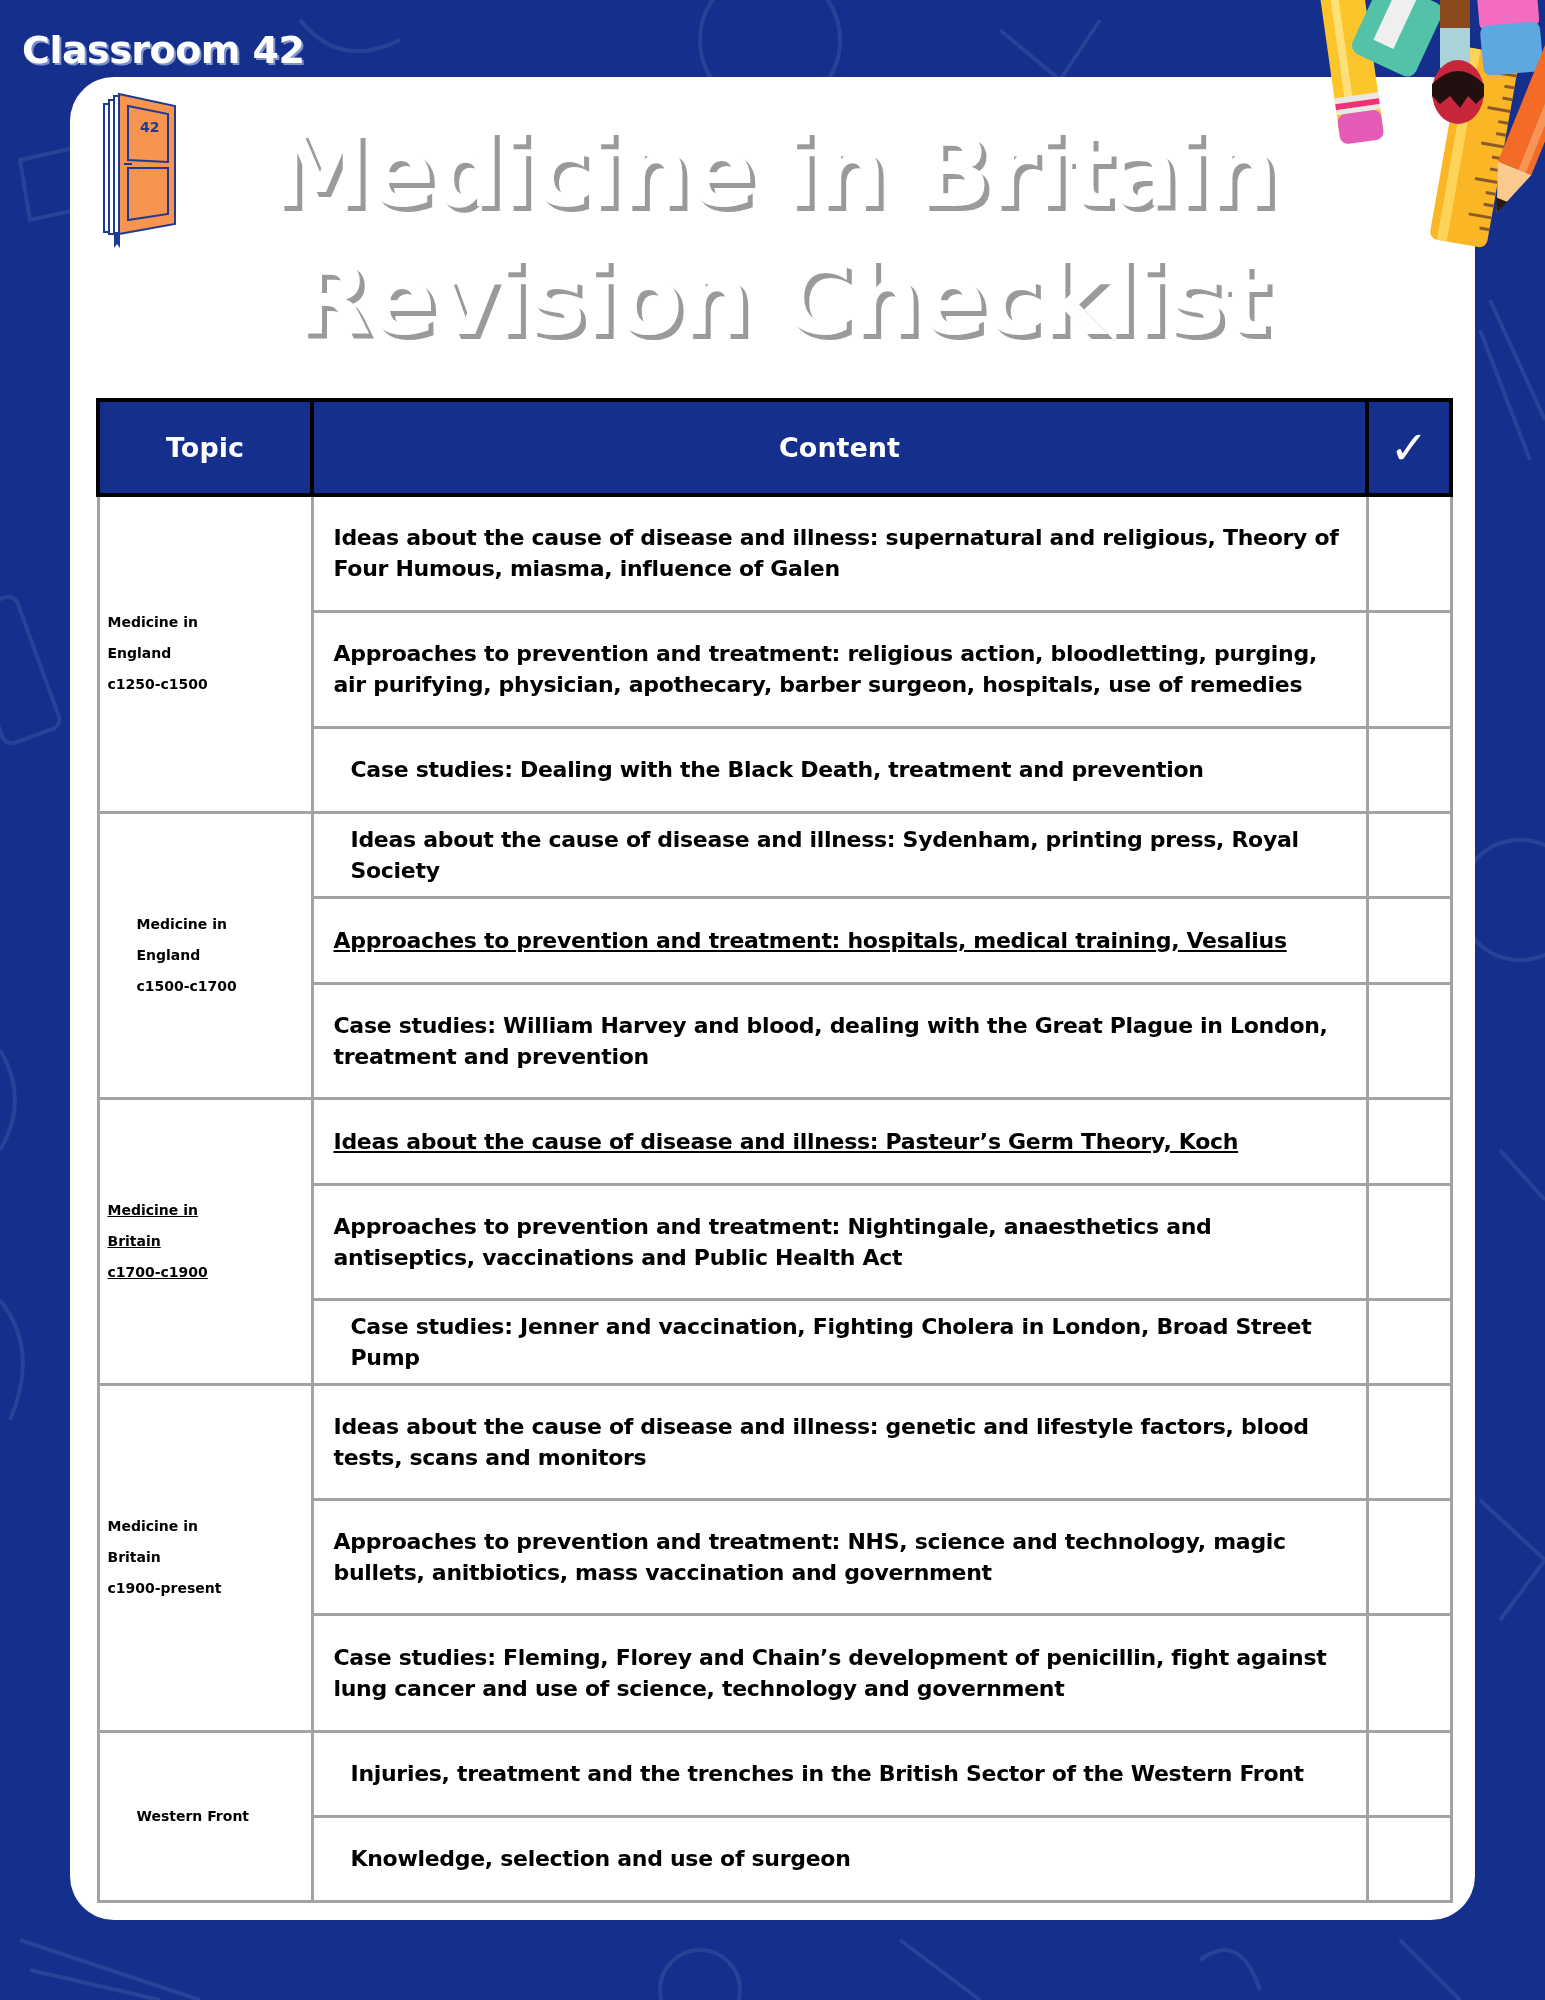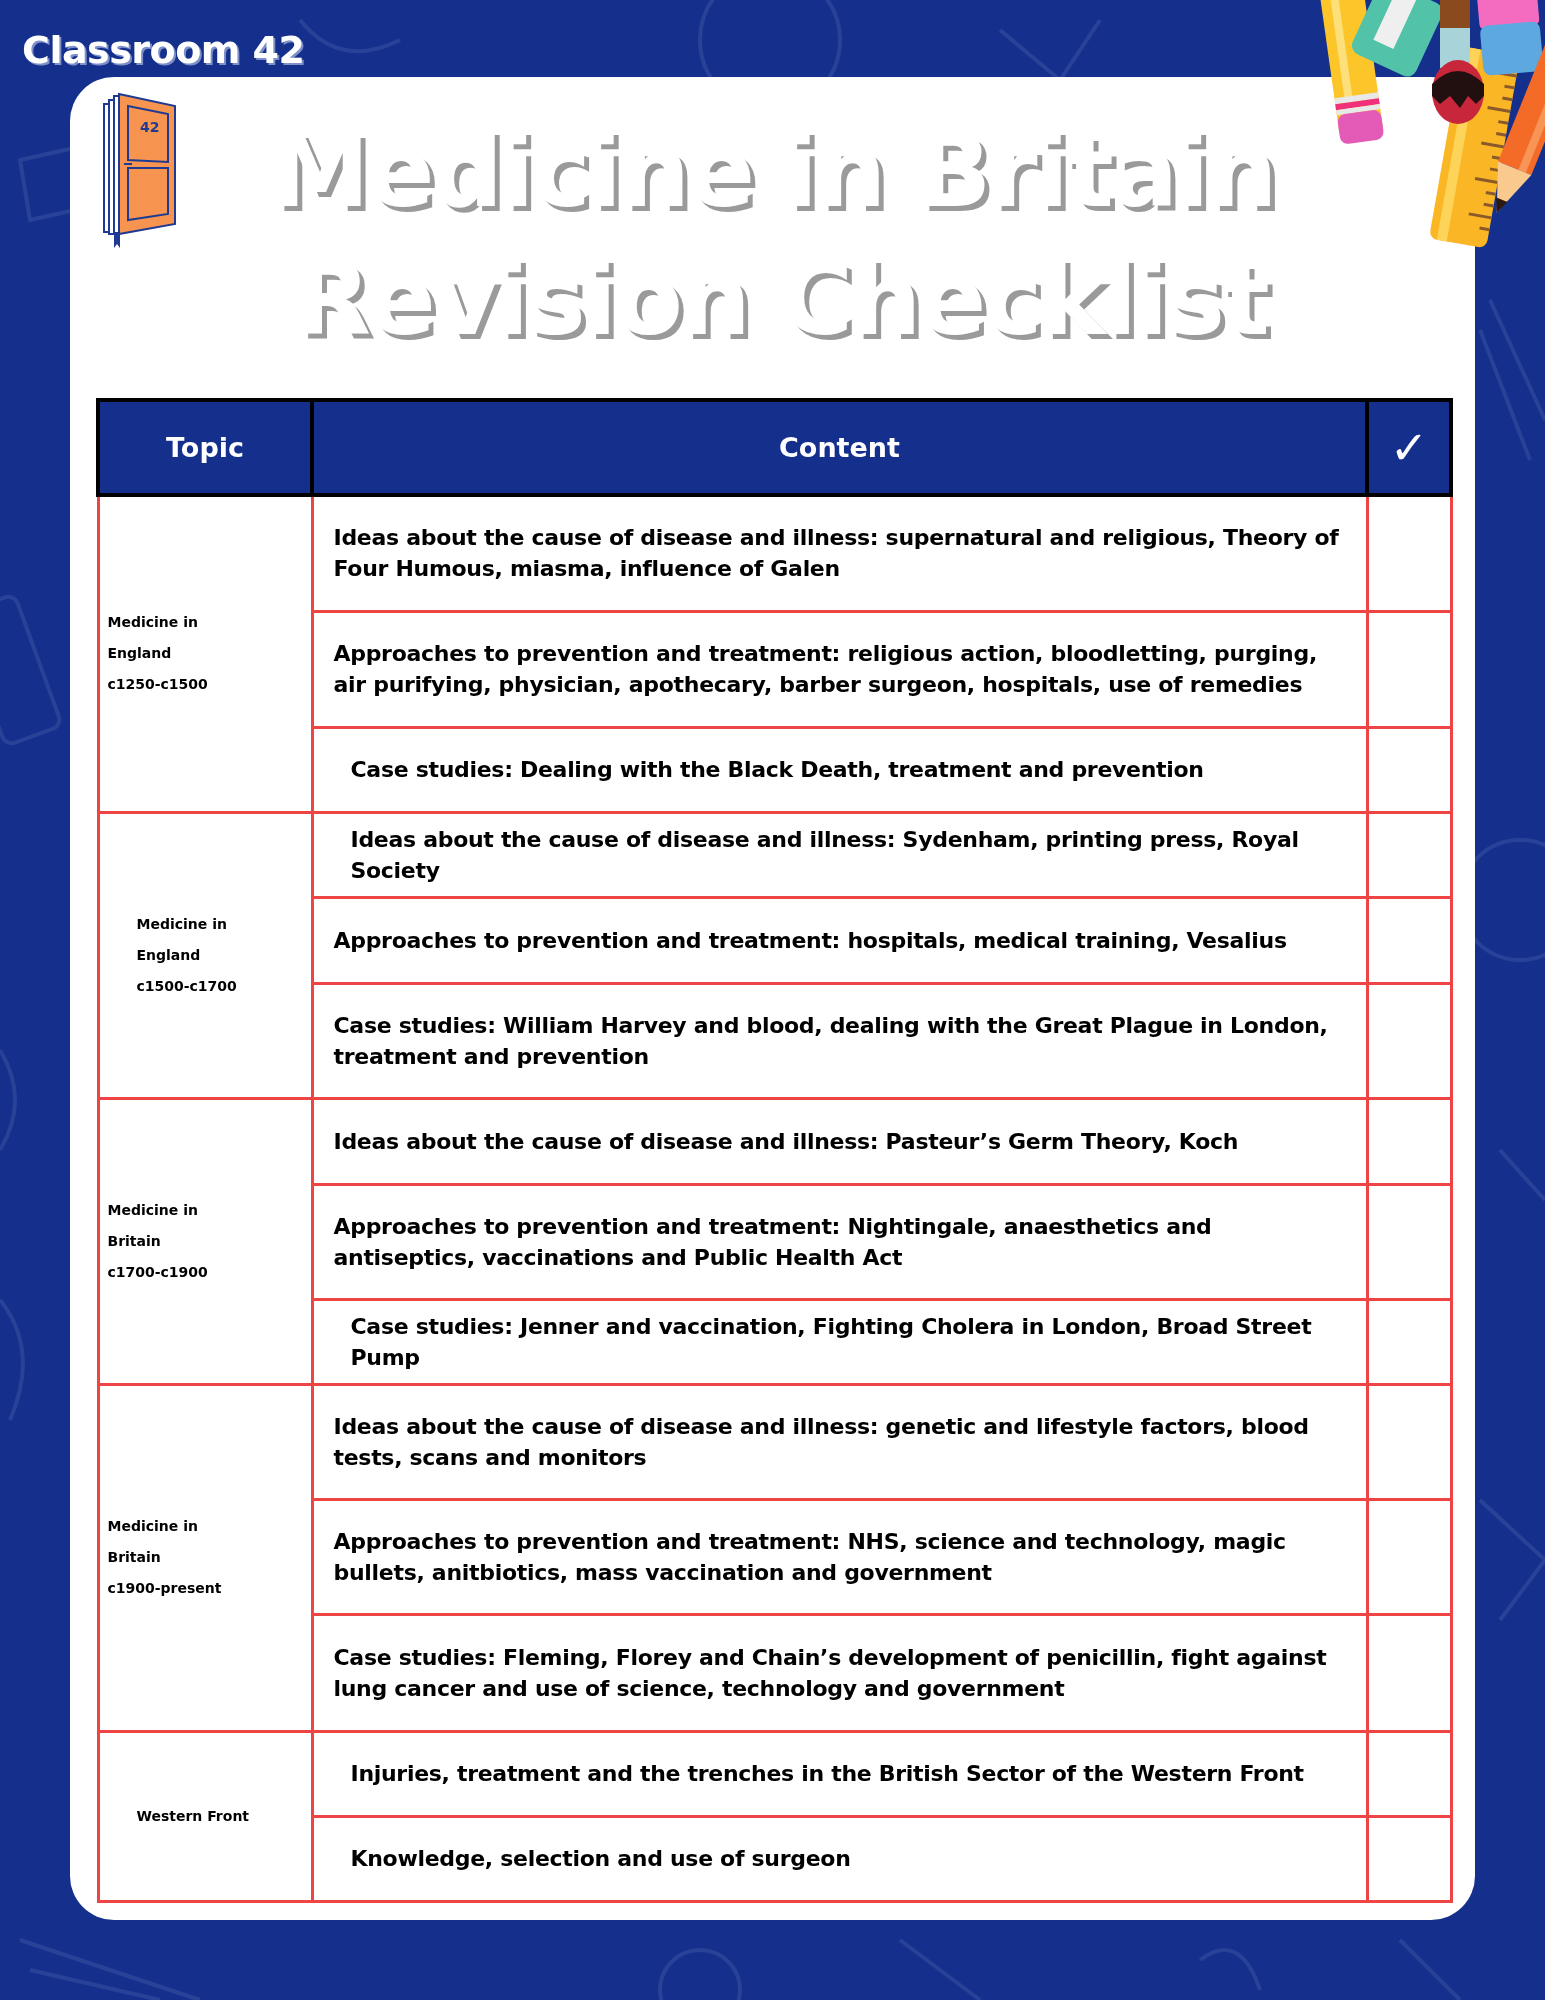--- a/index.html
+++ b/index.html
@@ -39,34 +39,34 @@
   table.checklist col.c-topic { width: 214px; }
   table.checklist col.c-content { width: 1055px; }
   table.checklist col.c-check { width: 84px; }
   table.checklist th {
     background: #15308c; color: #ffffff; height: 95px;
     border: 4px solid #000; font-size: 27px; font-weight: bold;
     text-align: center; vertical-align: middle;
   }
   table.checklist th.check-h { font-size: 46px; }
   table.checklist td {
-    border: 3px solid #ef4444; color: #000; vertical-align: middle;
+    border: 3px solid #a3a3a3; color: #000; vertical-align: middle;
   }
   td.topic-cell {
     text-align: left; font-size: 14px; font-weight: bold; line-height: 31px;
     padding: 0 8px;
   }
   td.content-cell {
     font-size: 22px; font-weight: bold; line-height: 31px;
     padding: 0 18px 0 20px; letter-spacing: -0.3px;
   }
   td.check-cell { background: #fff; cursor: pointer; }
   tr.h1 td { height: 116px; }
   tr.h85 td { height: 85px; padding-left: 37px; }
-  tr.h86 td { height: 86px; }
+  tr.h86 td { height: 86px; text-decoration: underline; }
   tr.h115 td { height: 115px; }
   tr.h117 td { height: 117px; }
 </style>
 </head>
 <body>
 
 <svg class="bg-doodles" width="1545" height="2000" viewBox="0 0 1545 2000">
   <g fill="none" stroke="#3a52a3" stroke-width="4" opacity="0.55">
     <circle cx="770" cy="40" r="70"></circle>
     <path d="M20 160 L110 140 L120 200 L30 220 Z"></path>

